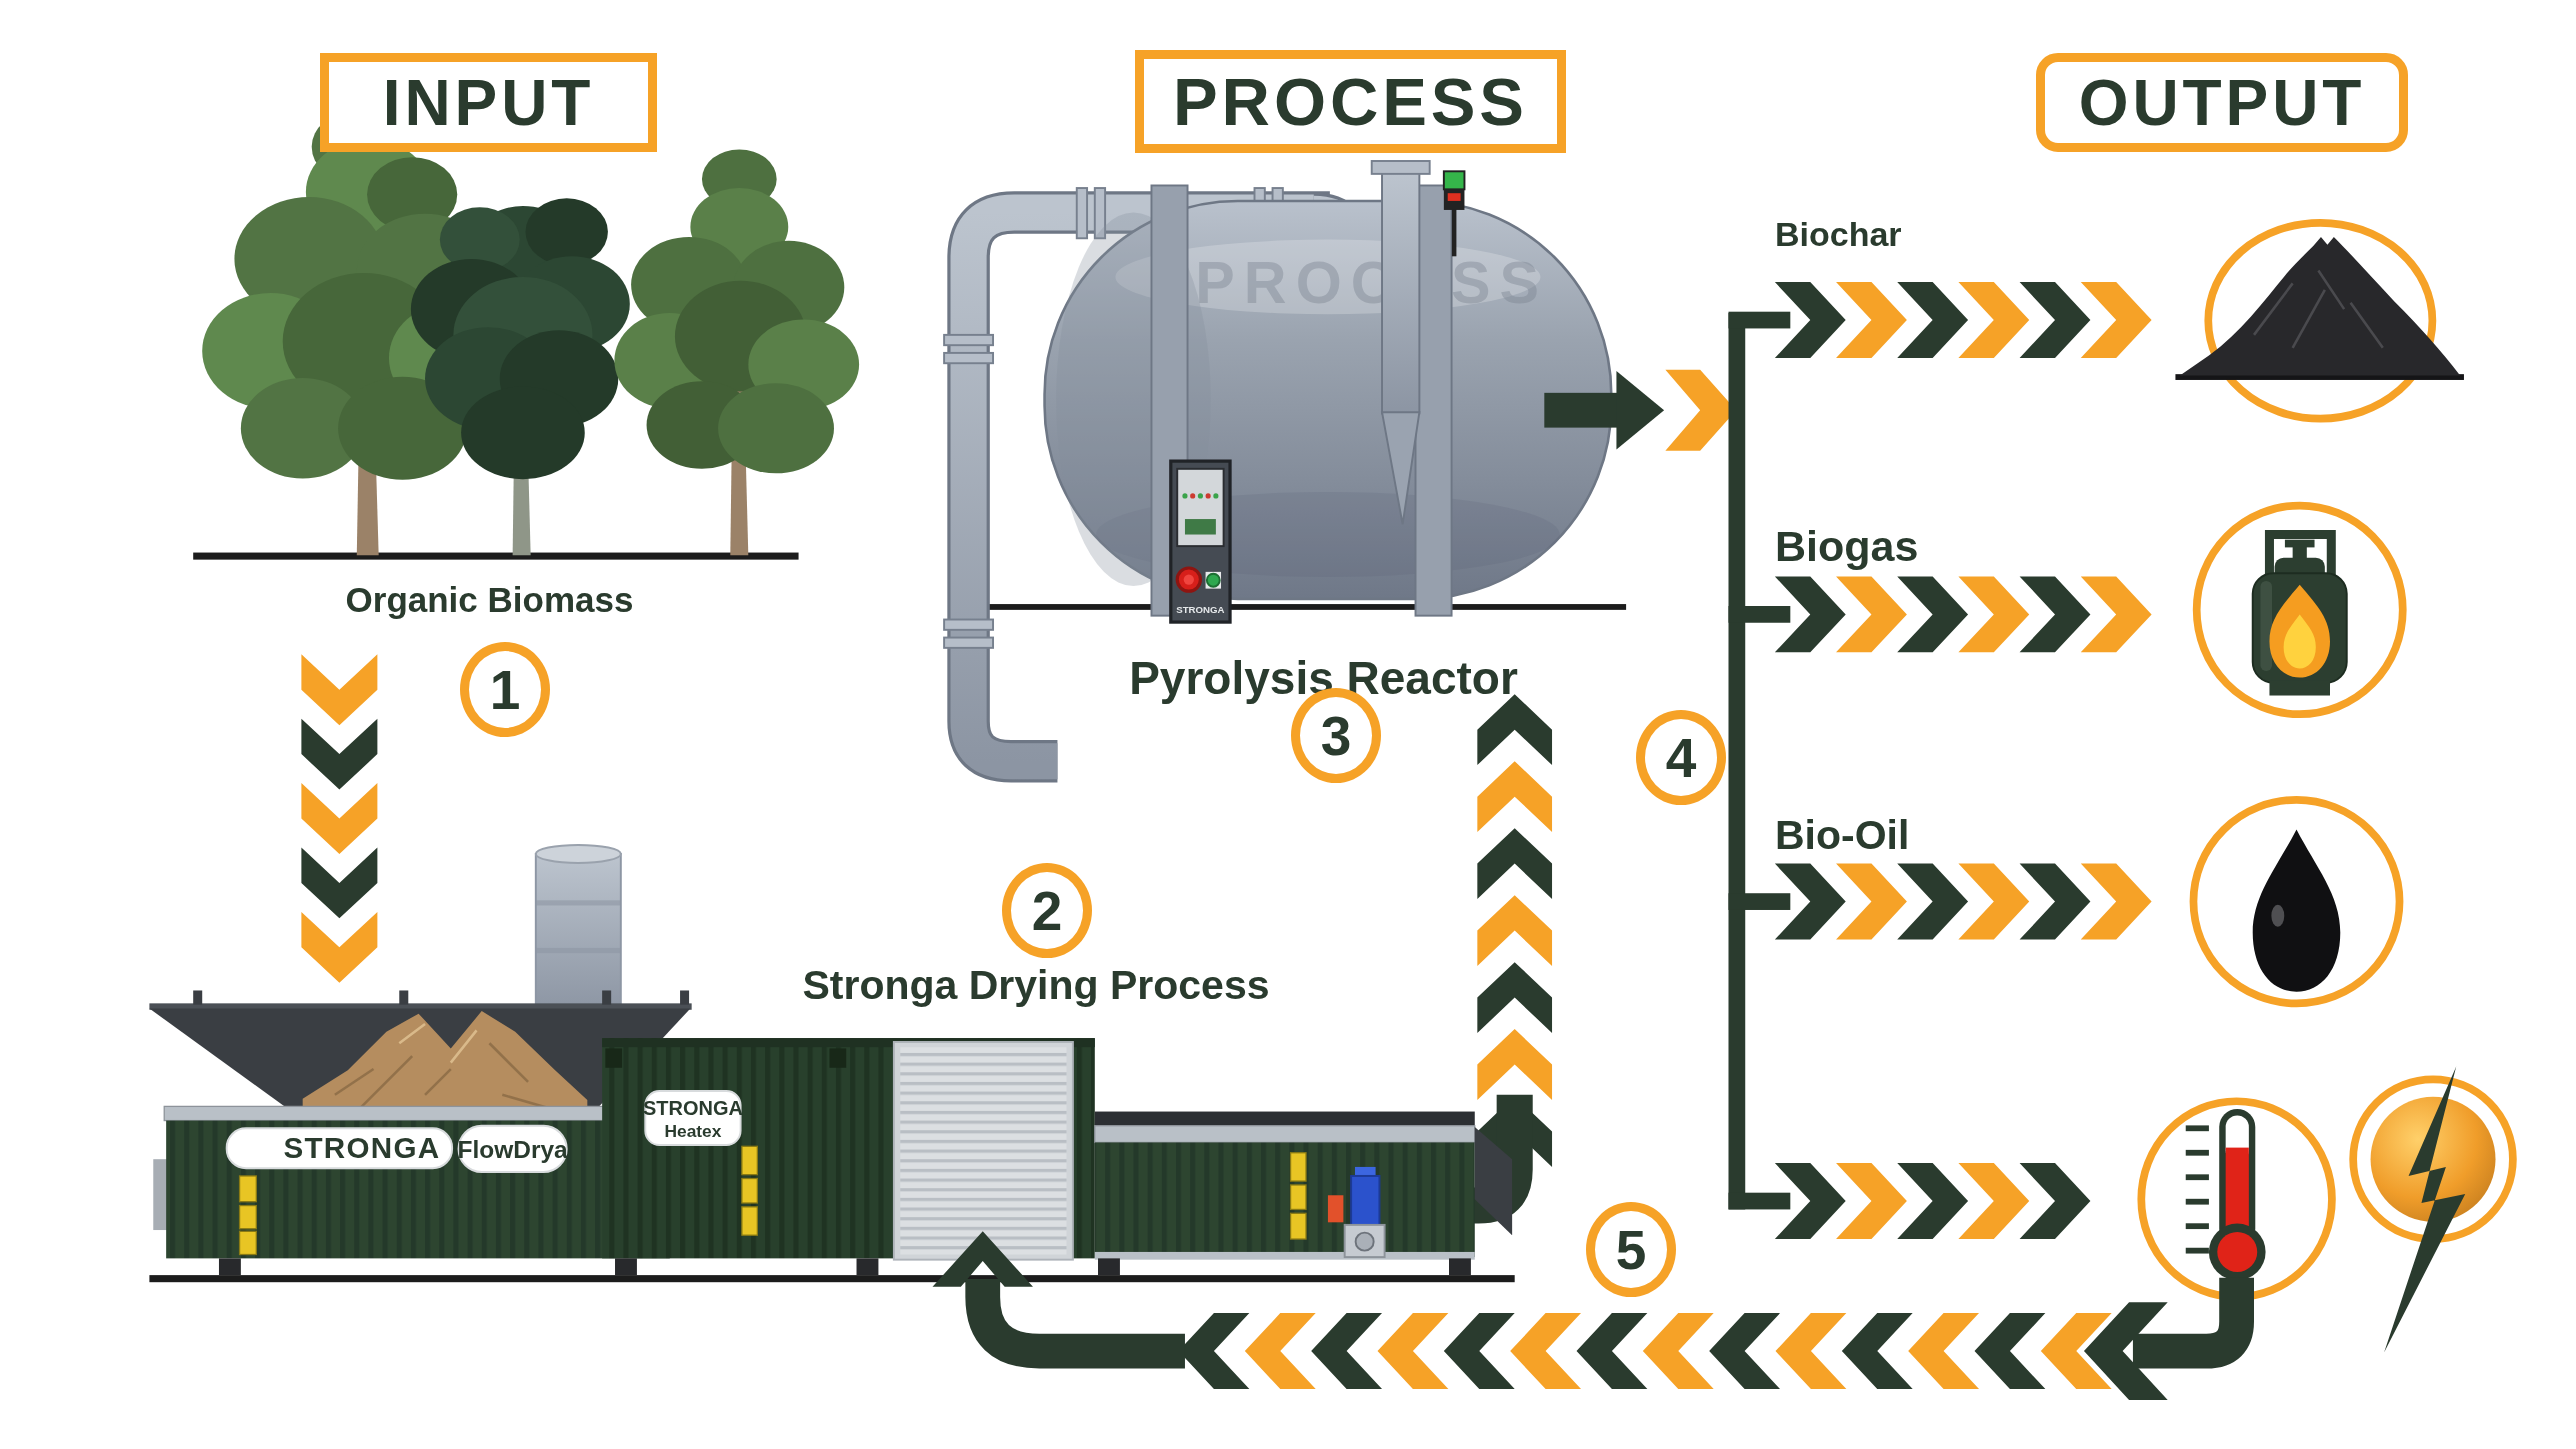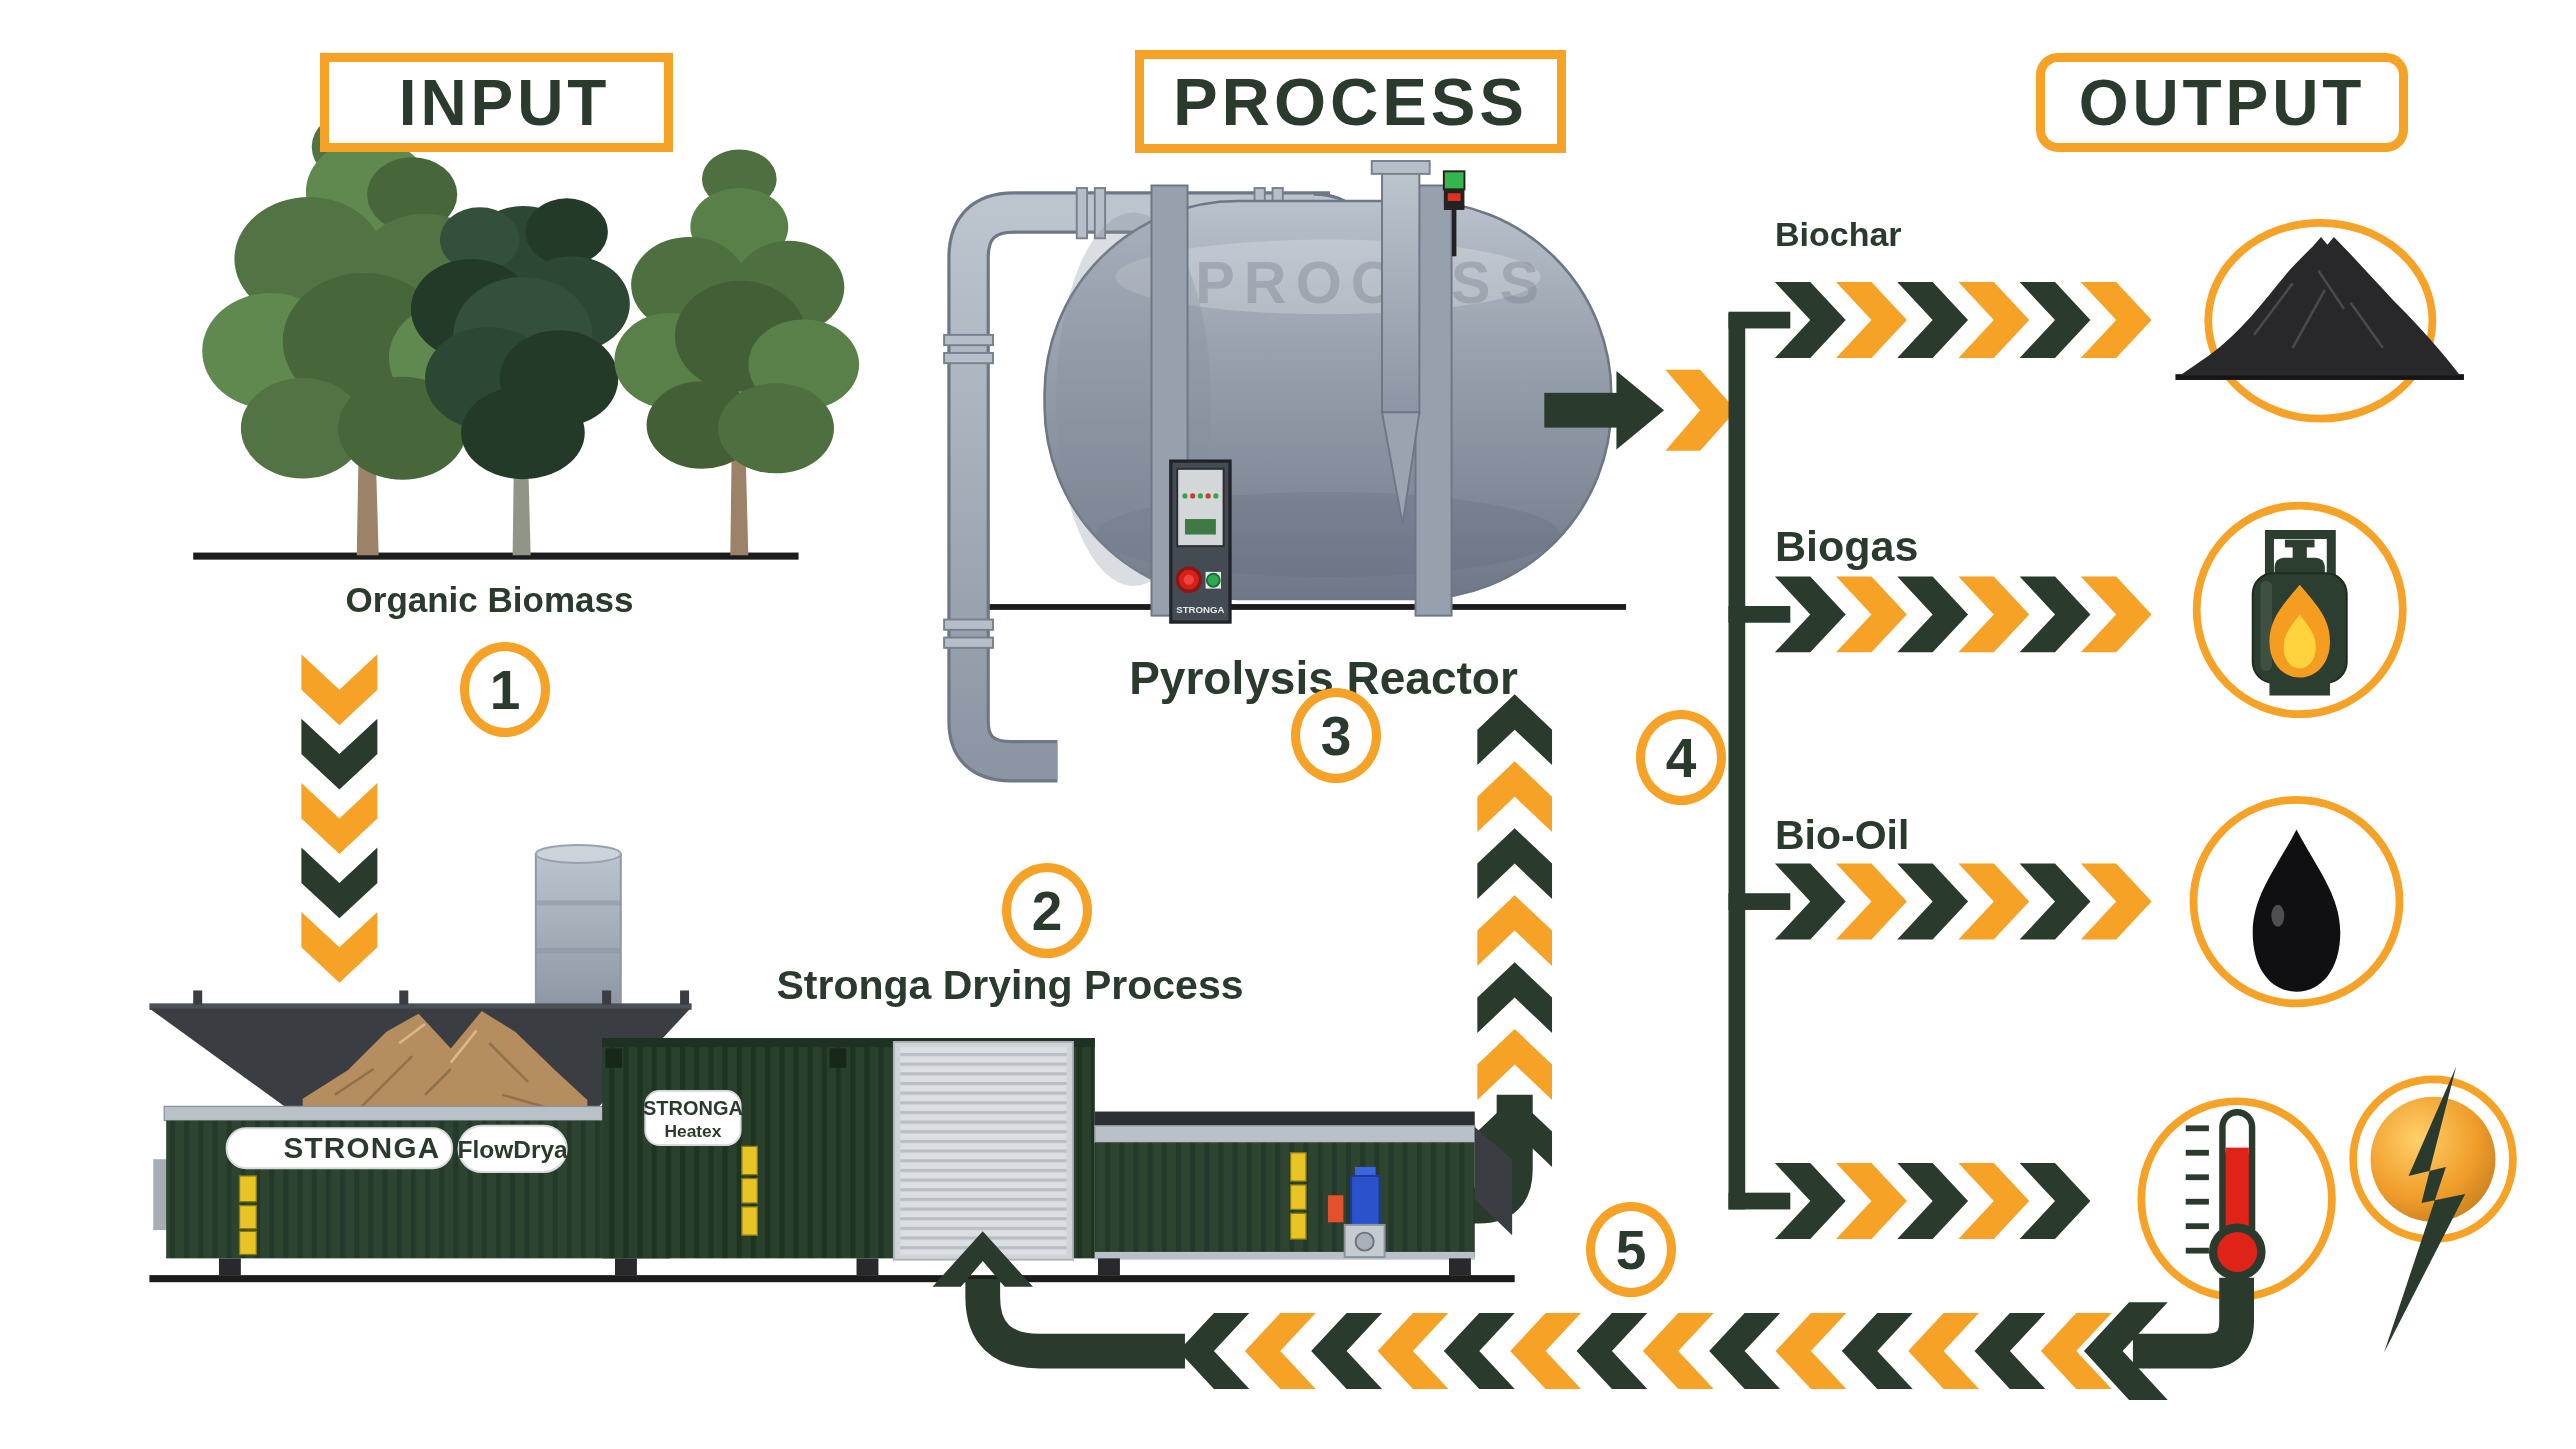--- a/index.html
+++ b/index.html
@@ -356,33 +356,33 @@
           <polygon points="1140,0 1085,0 1030,59 1085,118 1140,118 1085,59" fill="var(--ink)"></polygon>
           <polygon points="1243,0 1188,0 1133,59 1188,118 1243,118 1188,59" fill="var(--orange)"></polygon>
           <polygon points="1346,0 1291,0 1236,59 1291,118 1346,118 1291,59" fill="var(--ink)"></polygon>
           <polygon points="1449,0 1394,0 1339,59 1394,118 1449,118 1394,59" fill="var(--orange)"></polygon>
         </g>
     <path d="M 1840,2098 L 1614,2098 Q 1526,2098 1526,2014 L 1526,1986" stroke="var(--ink)" stroke-width="54" fill="none"></path>
     <polygon points="1448,1998 1526,1912 1604,1998 1560,1998 1526,1958 1492,1998" fill="var(--ink)"></polygon>
   </g>
 </svg>
 
-<div class="title-box" style="left:320px;top:53px;width:319px;height:81px;font-size:64px;padding-left:16px;">
+<div class="title-box" style="left:320px;top:53px;width:319px;height:81px;font-size:64px;">
       <span>INPUT</span>
     </div>
 <div class="title-box" style="left:1135px;top:50px;width:413px;height:85px;font-size:67px;">
       <span>PROCESS</span>
     </div>
 <div class="title-box" style="left:2036px;top:53px;width:354px;height:81px;font-size:64px;border-radius:22px;">
       <span>OUTPUT</span>
     </div>
 
 <div class="stage-label" style="left:277px;top:580px;width:425px;font-size:35px;">Organic Biomass</div>
 <div class="stage-label" style="left:1114px;top:651px;width:419px;font-size:46px;">Pyrolysis Reactor</div>
-<div class="stage-label" style="left:764px;top:962px;width:492px;font-size:41px;">Stronga Drying Process</div>
+<div class="stage-label" style="left:790px;top:962px;width:492px;font-size:41px;">Stronga Drying Process</div>
 
 <div class="out-label" style="left:1775px;top:215px;width:580px;font-size:34px;">Biochar</div>
 <div class="out-label" style="left:1775px;top:522px;width:580px;font-size:43px;">Biogas</div>
 <div class="out-label" style="left:1775px;top:812px;width:580px;font-size:41px;">Bio-Oil</div>
 
 <div class="step-badge" style="left:460px;top:642px;">
       <span>1</span>
     </div>
 <div class="step-badge" style="left:1002px;top:863px;">
       <span>2</span>

